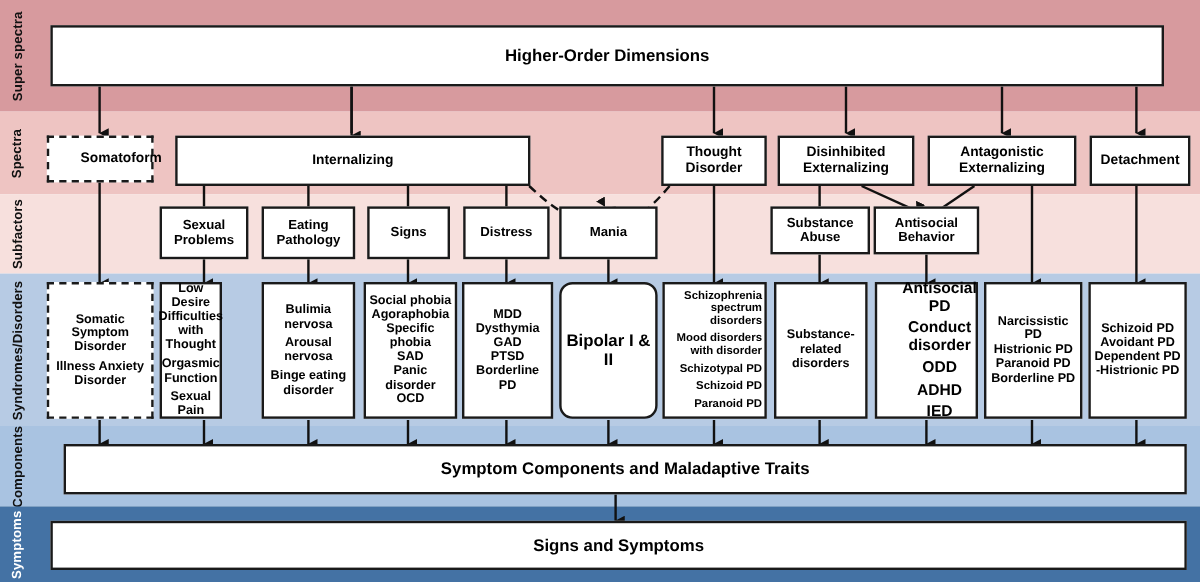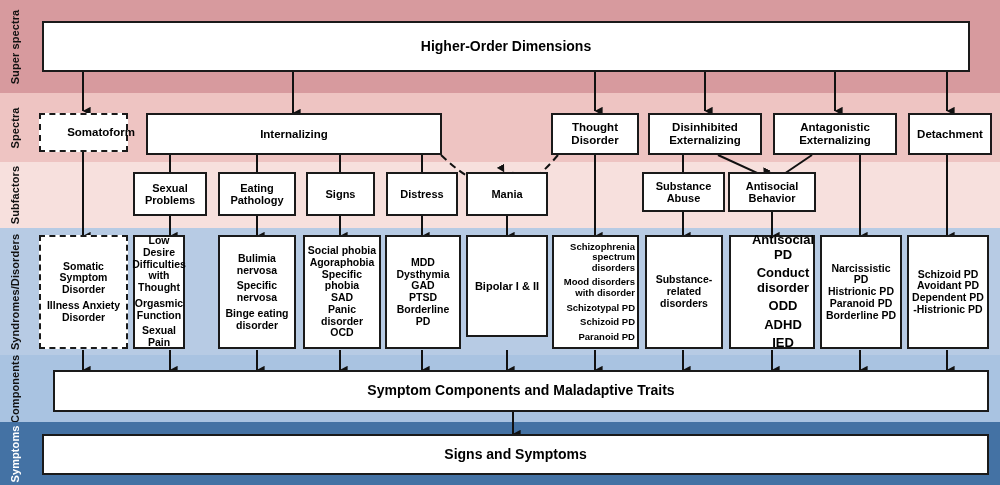--- a/index.html
+++ b/index.html
@@ -230,21 +230,21 @@
         <div class="ln">Function</div>
         <div class="ln" style="height: 4px;"></div>
         <div class="ln">Sexual Pain</div>
       </div>
   </div>
   <div class="node leaf" style="left:218px;top:235px;width:78px;height:114px;font-size:10.5px;">
     <div class="items">
         <div class="ln">Bulimia</div>
         <div class="ln">nervosa</div>
         <div class="ln" style="height: 4px;"></div>
-        <div class="ln">Specific</div>
+        <div class="ln">Arousal</div>
         <div class="ln">nervosa</div>
         <div class="ln" style="height: 4px;"></div>
         <div class="ln">Binge eating</div>
         <div class="ln">disorder</div>
       </div>
   </div>
   <div class="node leaf" style="left:303px;top:235px;width:78px;height:114px;font-size:10.5px;">
     <div class="items">
         <div class="ln">Social phobia</div>
         <div class="ln">Agoraphobia</div>
@@ -256,21 +256,21 @@
   </div>
   <div class="node leaf" style="left:385px;top:235px;width:76px;height:114px;font-size:10.5px;">
     <div class="items">
         <div class="ln">MDD</div>
         <div class="ln">Dysthymia</div>
         <div class="ln">GAD</div>
         <div class="ln">PTSD</div>
         <div class="ln">Borderline PD</div>
       </div>
   </div>
-  <div class="node leaf" style="left:466px;top:235px;width:82px;height:102px;font-size:11px;">
+  <div class="node leaf" style="left:466px;top:235px;width:82px;height:114px;font-size:14px;border-radius:11px;">
     <div class="items">
         <div class="ln">Bipolar I &amp; II</div>
       </div>
   </div>
   <div class="node leaf" style="left:552px;top:235px;width:87px;height:114px;font-size:9.5px;text-align:right;">
     <div class="items">
         <div class="ln">Schizophrenia</div>
         <div class="ln">spectrum disorders</div>
         <div class="ln" style="height: 4px;"></div>
         <div class="ln">Mood disorders</div>

